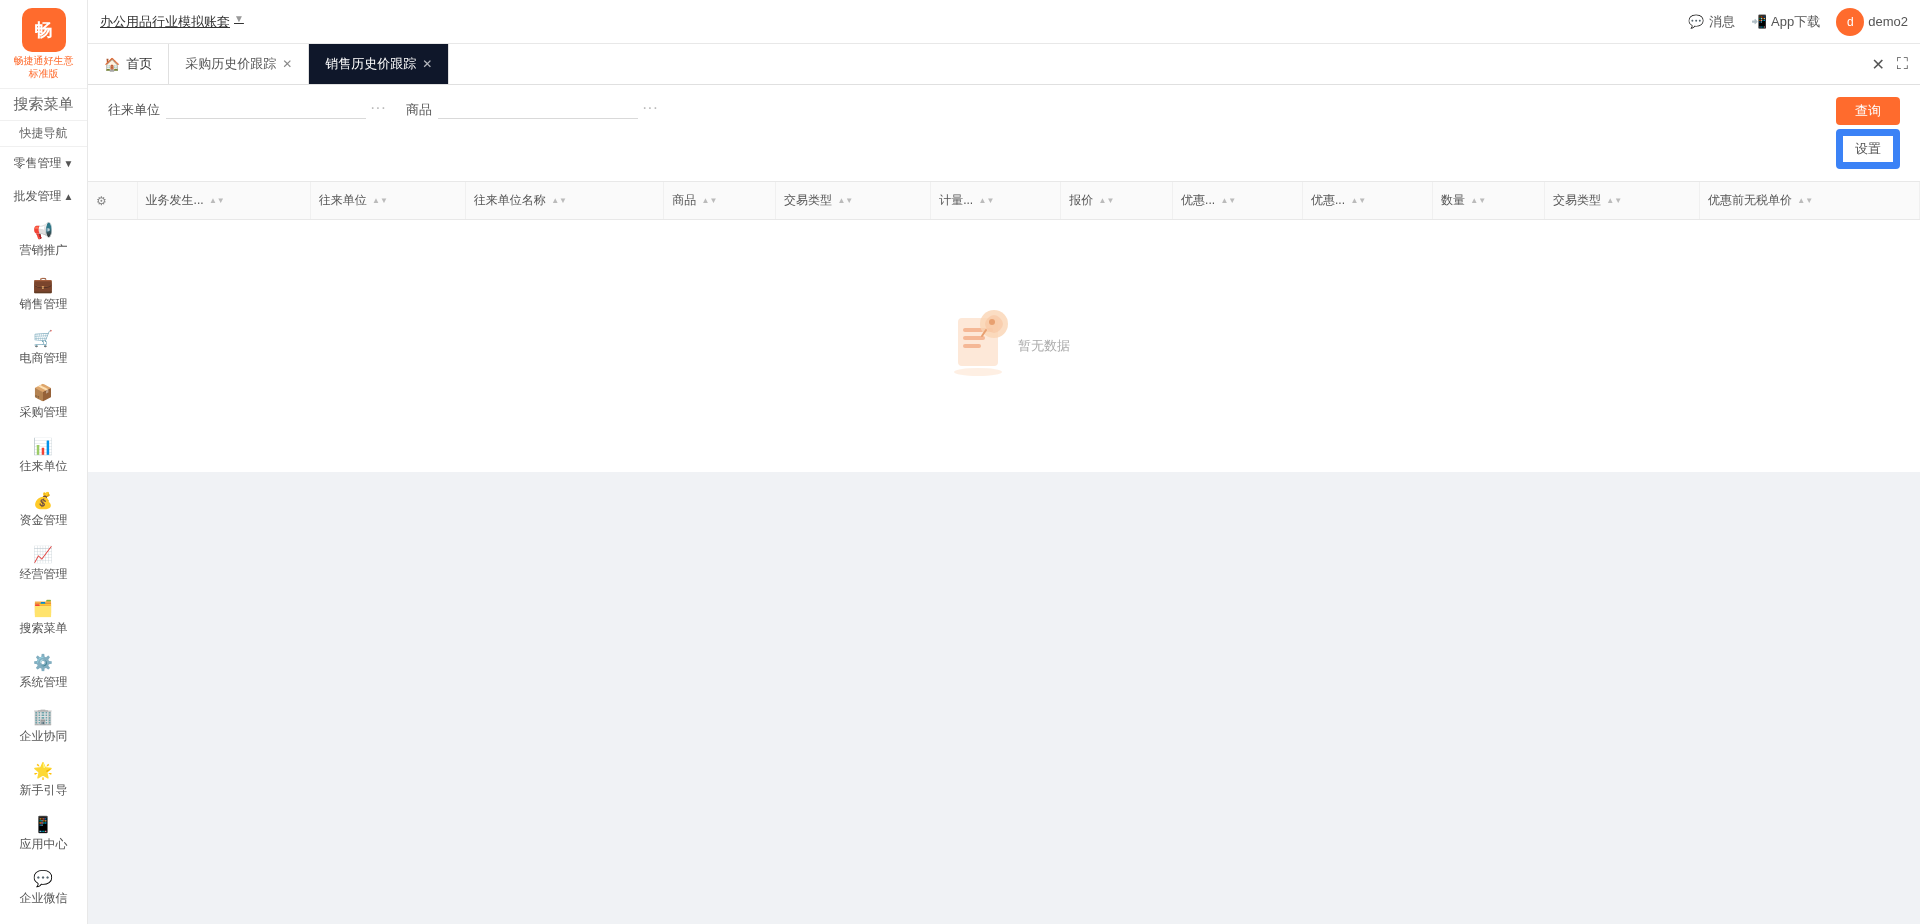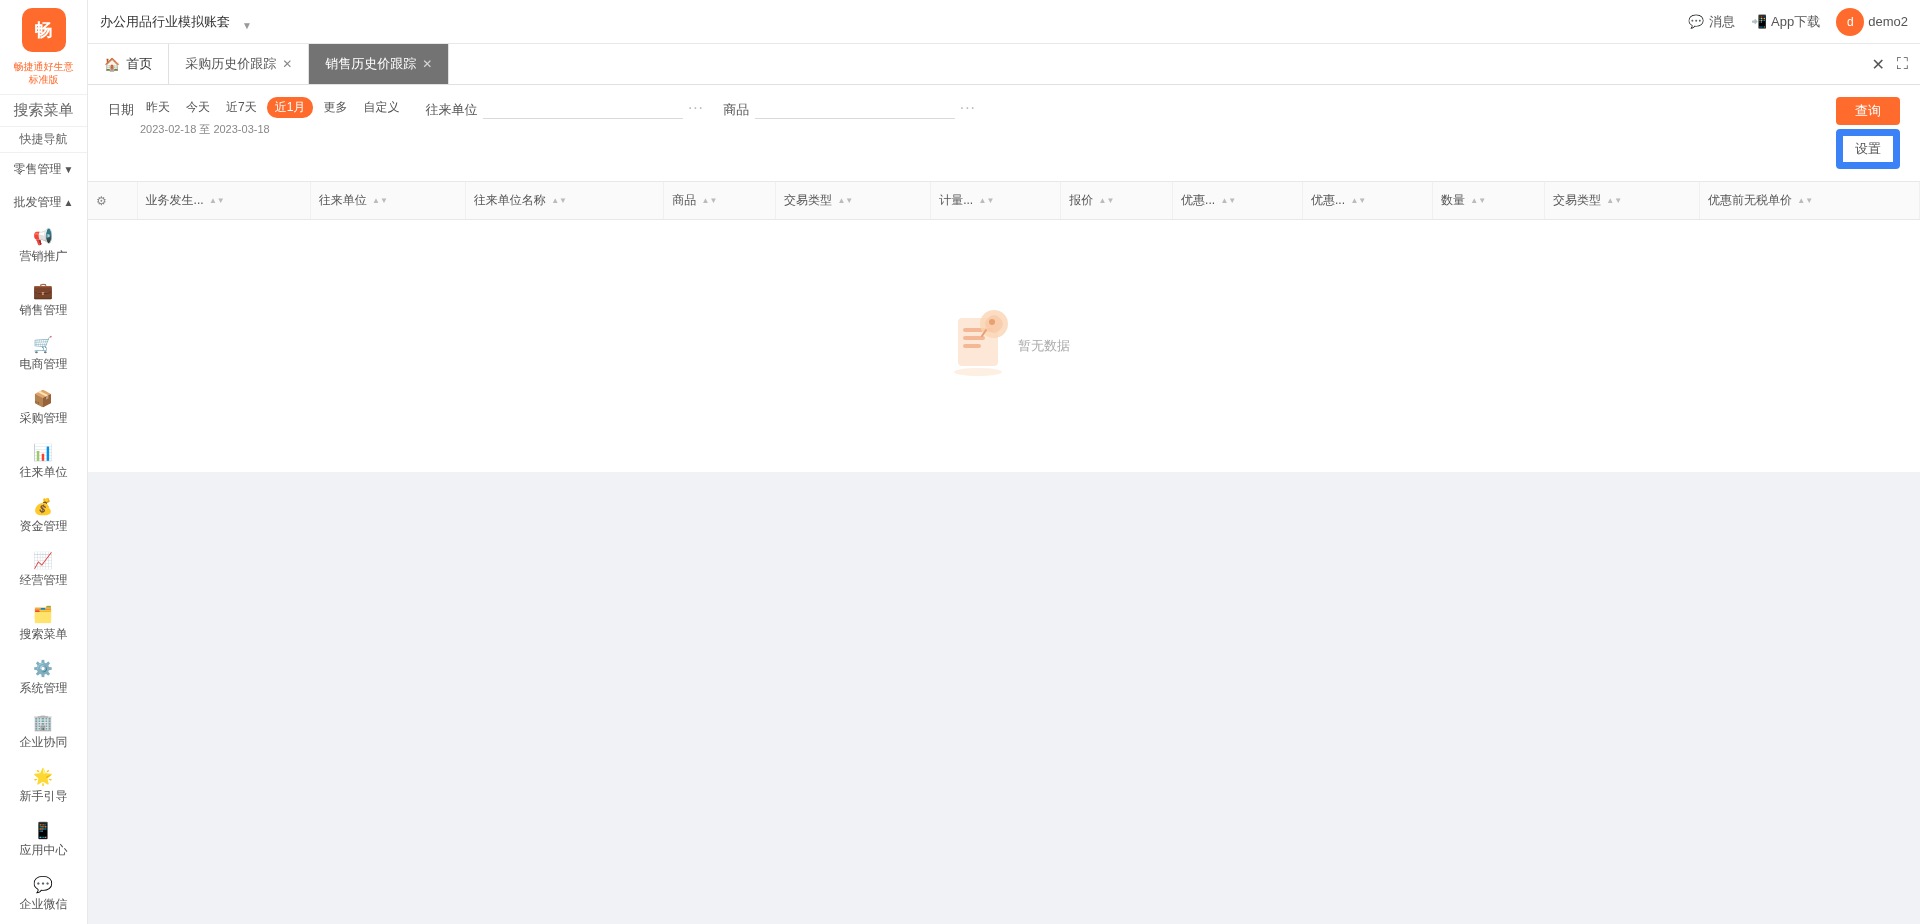--- a/index.html
+++ b/index.html
@@ -2,46 +2,46 @@
 <html><head>
   <meta charset="utf-8">
   <style>
     * { box-sizing: border-box; margin: 0; padding: 0; }
     body { font-family: 'Microsoft YaHei', Arial, sans-serif; font-size: 13px; background: #f5f5f5; color: #333; display: flex; height: 924px; overflow: hidden; }
 
     
     .sidebar { width: 88px; background: #fff; border-right: 1px solid #e8e8e8; display: flex; flex-direction: column; align-items: center; height: 100%; overflow-y: auto; }
     .sidebar-logo { width: 100%; padding: 8px 4px; display: flex; flex-direction: column; align-items: center; border-bottom: 1px solid #f0f0f0; cursor: pointer; }
     .logo-icon { width: 44px; height: 44px; background: #ff6b2d; border-radius: 10px; display: flex; align-items: center; justify-content: center; color: #fff; font-size: 18px; font-weight: bold; }
-    .logo-text { font-size: 10px; color: #ff6b2d; margin-top: 8px; text-align: center; line-height: 1.3; }
+    .logo-text { font-size: 10px; color: #ff6b2d; margin-top: 2px; text-align: center; line-height: 1.3; }
     .sidebar-search { width: 100%; padding: 6px 8px; text-align: center; color: #666; cursor: pointer; font-size: 15px; border-bottom: 1px solid #f0f0f0; }
     .sidebar-nav { width: 100%; padding: 4px 8px; text-align: center; color: #666; cursor: pointer; font-size: 12px; border-bottom: 1px solid #f0f0f0; }
     .sidebar-section { width: 100%; display: flex; flex-direction: column; align-items: center; }
     .sidebar-item { width: 100%; padding: 8px 4px; text-align: center; color: #555; cursor: pointer; font-size: 12px; display: flex; flex-direction: column; align-items: center; gap: 2px; }
     .sidebar-item .item-icon { font-size: 16px; }
     .sidebar-group { width: 100%; }
     .sidebar-group-header { width: 100%; padding: 8px 4px; text-align: center; color: #555; cursor: pointer; font-size: 12px; display: flex; align-items: center; justify-content: center; gap: 2px; }
     .sidebar-group-header .arrow { font-size: 10px; }
 
     
     .main { flex: 1; display: flex; flex-direction: column; overflow: hidden; }
 
     
     .topbar { height: 44px; background: #fff; border-bottom: 1px solid #e8e8e8; display: flex; align-items: center; padding: 0 12px; gap: 8px; }
-    .topbar-selector { display: flex; align-items: flex-end; gap: 12px; color: #333; cursor: pointer; font-size: 13px; }
+    .topbar-selector { display: flex; align-items: flex-start; gap: 4px; color: #333; cursor: pointer; font-size: 13px; text-decoration: underline; }
     .topbar-selector-arrow { color: #999; font-size: 10px; }
     .topbar-right { margin-left: auto; display: flex; align-items: center; gap: 16px; }
     .topbar-btn { display: flex; align-items: center; gap: 4px; cursor: pointer; color: #555; font-size: 13px; }
     .user-avatar { width: 28px; height: 28px; border-radius: 50%; background: #ff6b2d; display: flex; align-items: center; justify-content: center; color: #fff; font-size: 12px; }
 
     
     .tabs { display: flex; background: #fff; border-bottom: 1px solid #e0e0e0; }
     .tab { padding: 0 16px; height: 40px; display: flex; align-items: center; gap: 6px; cursor: pointer; font-size: 13px; color: #555; border-right: 1px solid #e0e0e0; white-space: nowrap; }
     .tab.home { background: #fff; color: #333; font-weight: 500; }
-    .tab.active { background: #737373; color: #fff; justify-content: space-between; }
+    .tab.active { background: #0f172a; color: #fff; justify-content: space-between; }
     .tab-close { font-size: 12px; cursor: pointer; opacity: 0.7; }
     .tabs-right { margin-left: auto; display: flex; align-items: center; gap: 4px; padding: 0 8px; }
     .tabs-right-btn { cursor: pointer; color: #555; font-size: 16px; padding: 4px; }
 
     
     .page { flex: 1; background: #f0f2f5; overflow-y: auto; }
     .page-header { background: #fff; padding: 12px 20px; border-bottom: 1px solid #e8e8e8; display: flex; align-items: center; justify-content: space-between; }
     .page-title { font-size: 16px; font-weight: 600; color: #222; }
     .page-actions { display: flex; align-items: center; gap: 12px; }
     .page-action-btn { display: flex; align-items: center; gap: 3px; color: #555; cursor: pointer; font-size: 13px; }
@@ -215,34 +215,20 @@
     <div class="tabs-right">
       <span class="tabs-right-btn">✕</span>
       <span class="tabs-right-btn">⛶</span>
     </div>
   </div>
 
   <div class="page">
 
 
     <div class="filter-bar">
-      <div class="filter-group">
-        <span class="filter-label">日期</span>
-        <div class="filter-dates">
-          <div class="filter-quick-dates">
-            <span class="filter-quick-btn">昨天</span>
-            <span class="filter-quick-btn">今天</span>
-            <span class="filter-quick-btn">近7天</span>
-            <span class="filter-quick-btn active">近1月</span>
-            <span class="filter-quick-btn">更多</span>
-            <span class="filter-quick-btn">自定义</span>
-          </div>
-          <div class="filter-date-range">2023-02-18 至 2023-03-18</div>
-        </div>
-      </div>
 
       <div class="filter-group">
         <span class="filter-label">往来单位</span>
         <div class="filter-input-group">
           <input class="filter-input" type="text" style="">
           <span class="filter-dots">···</span>
         </div>
       </div>
 
       <div class="filter-group">

